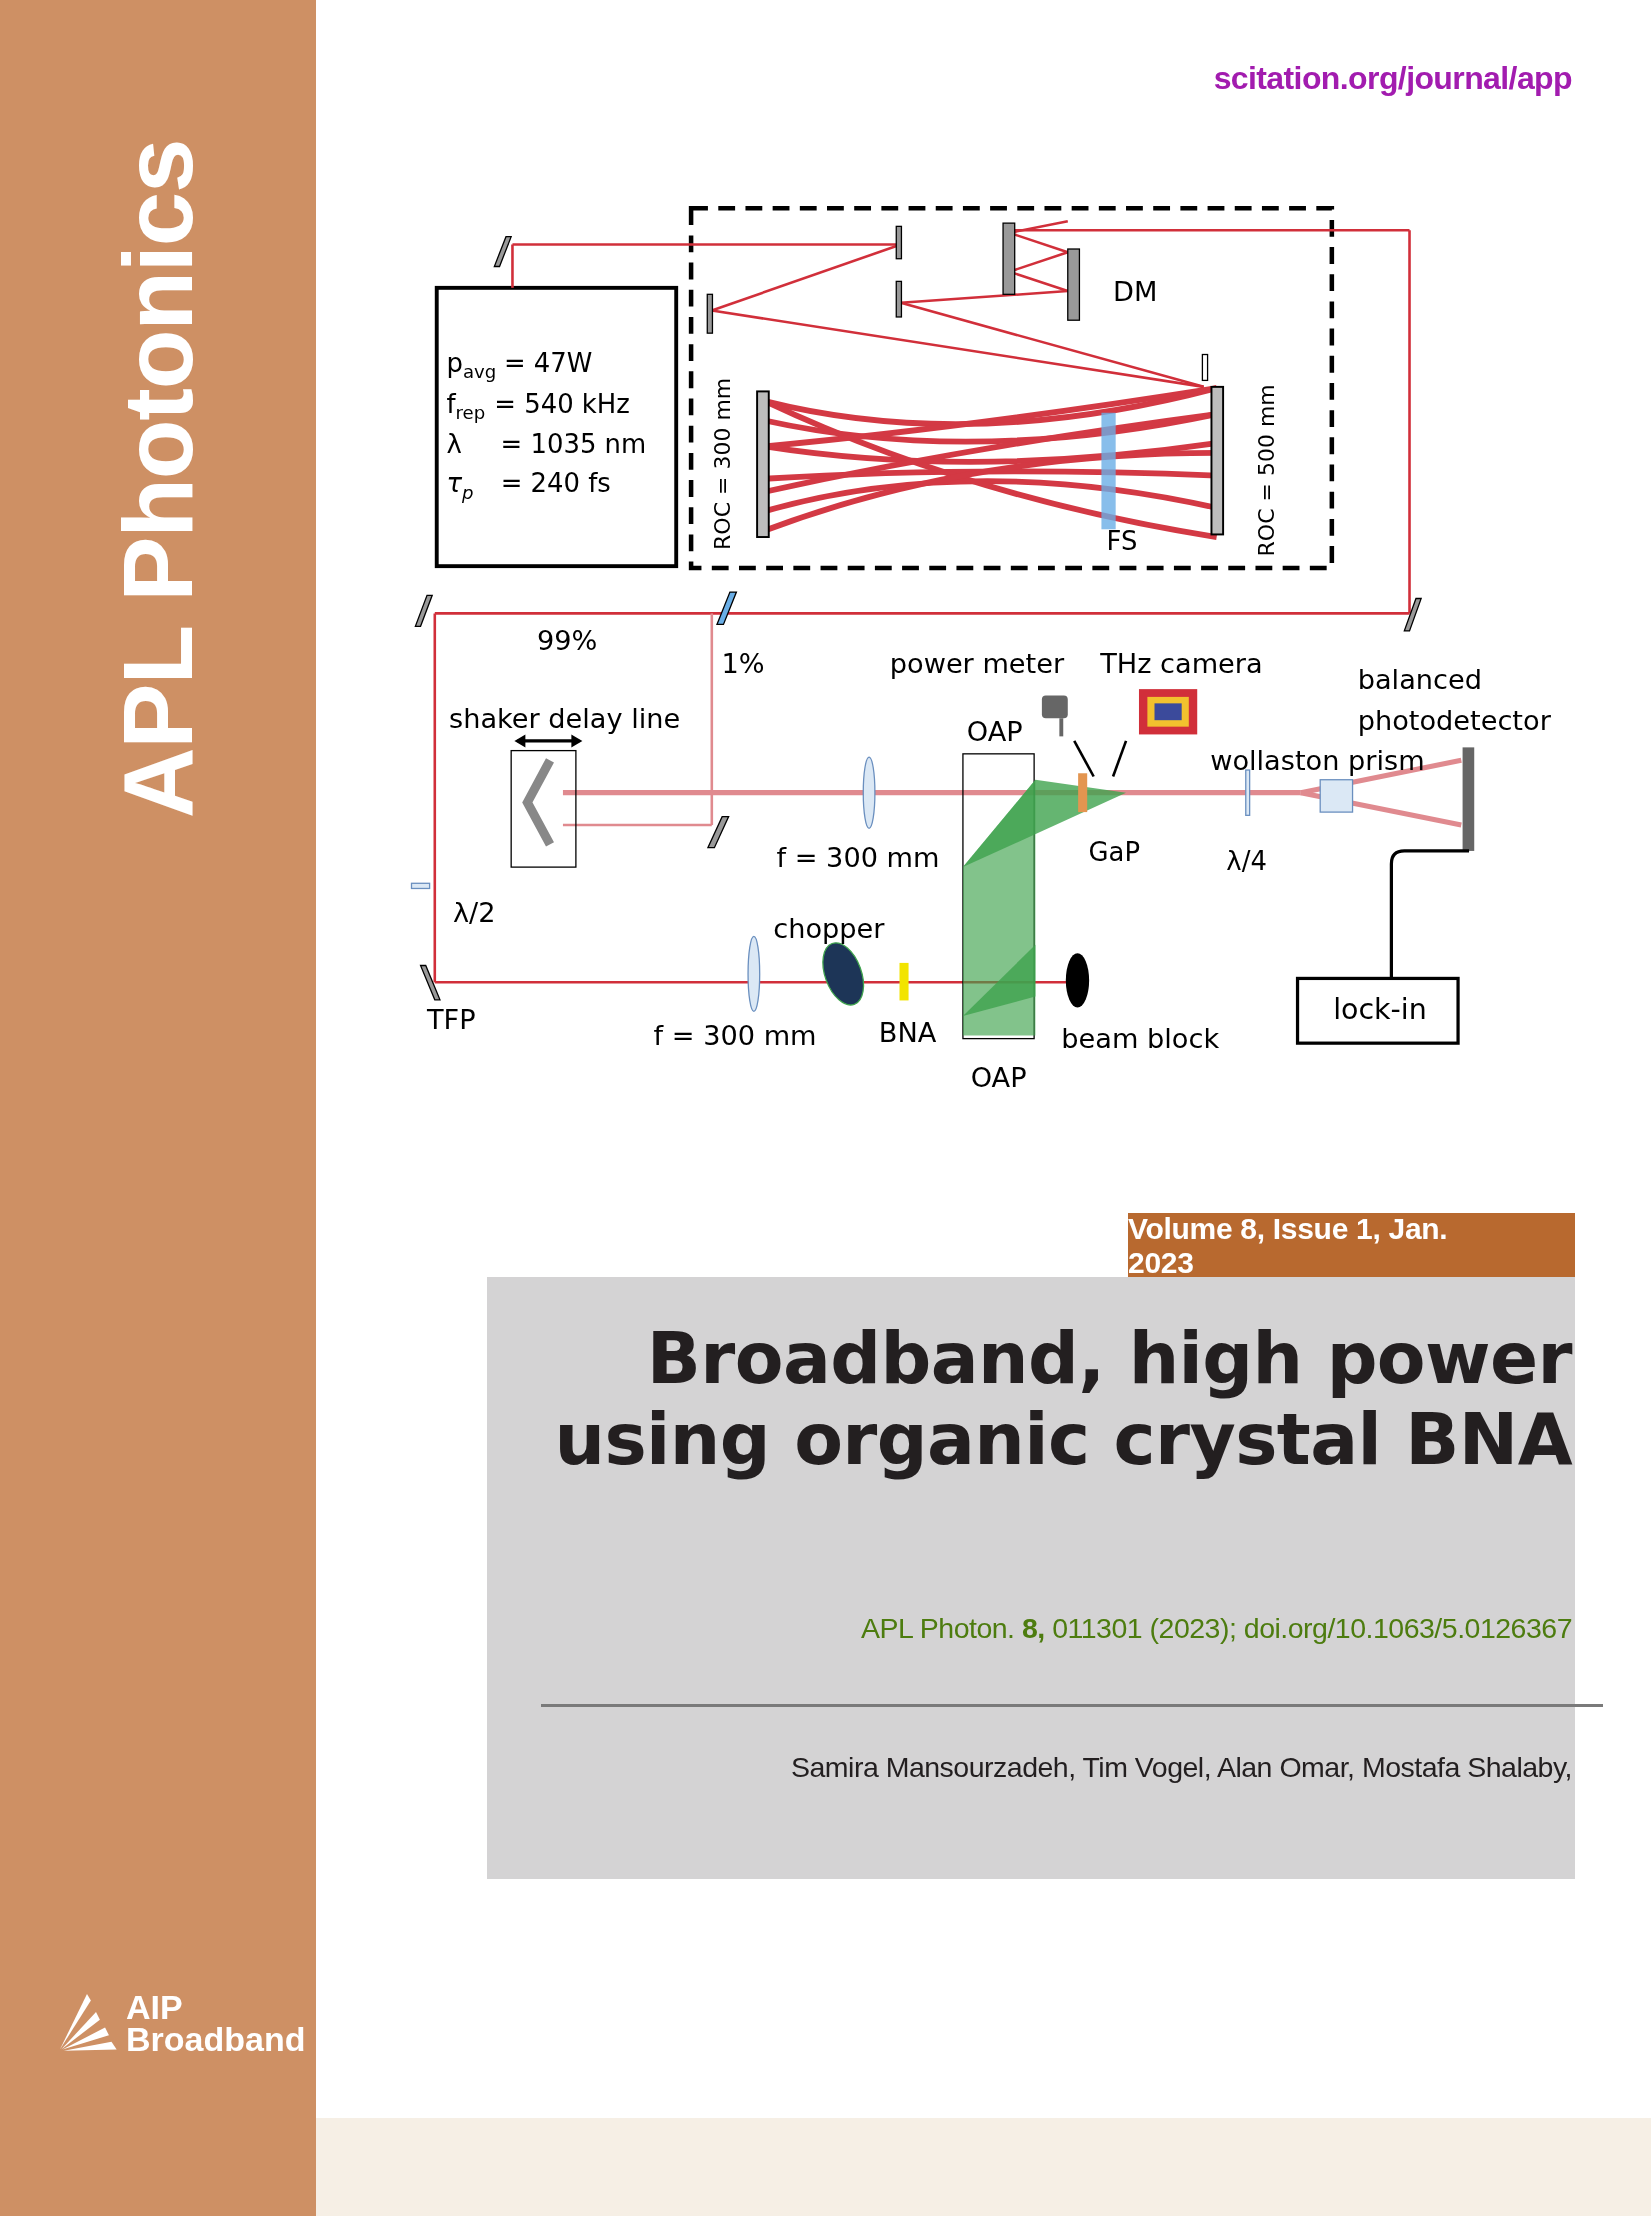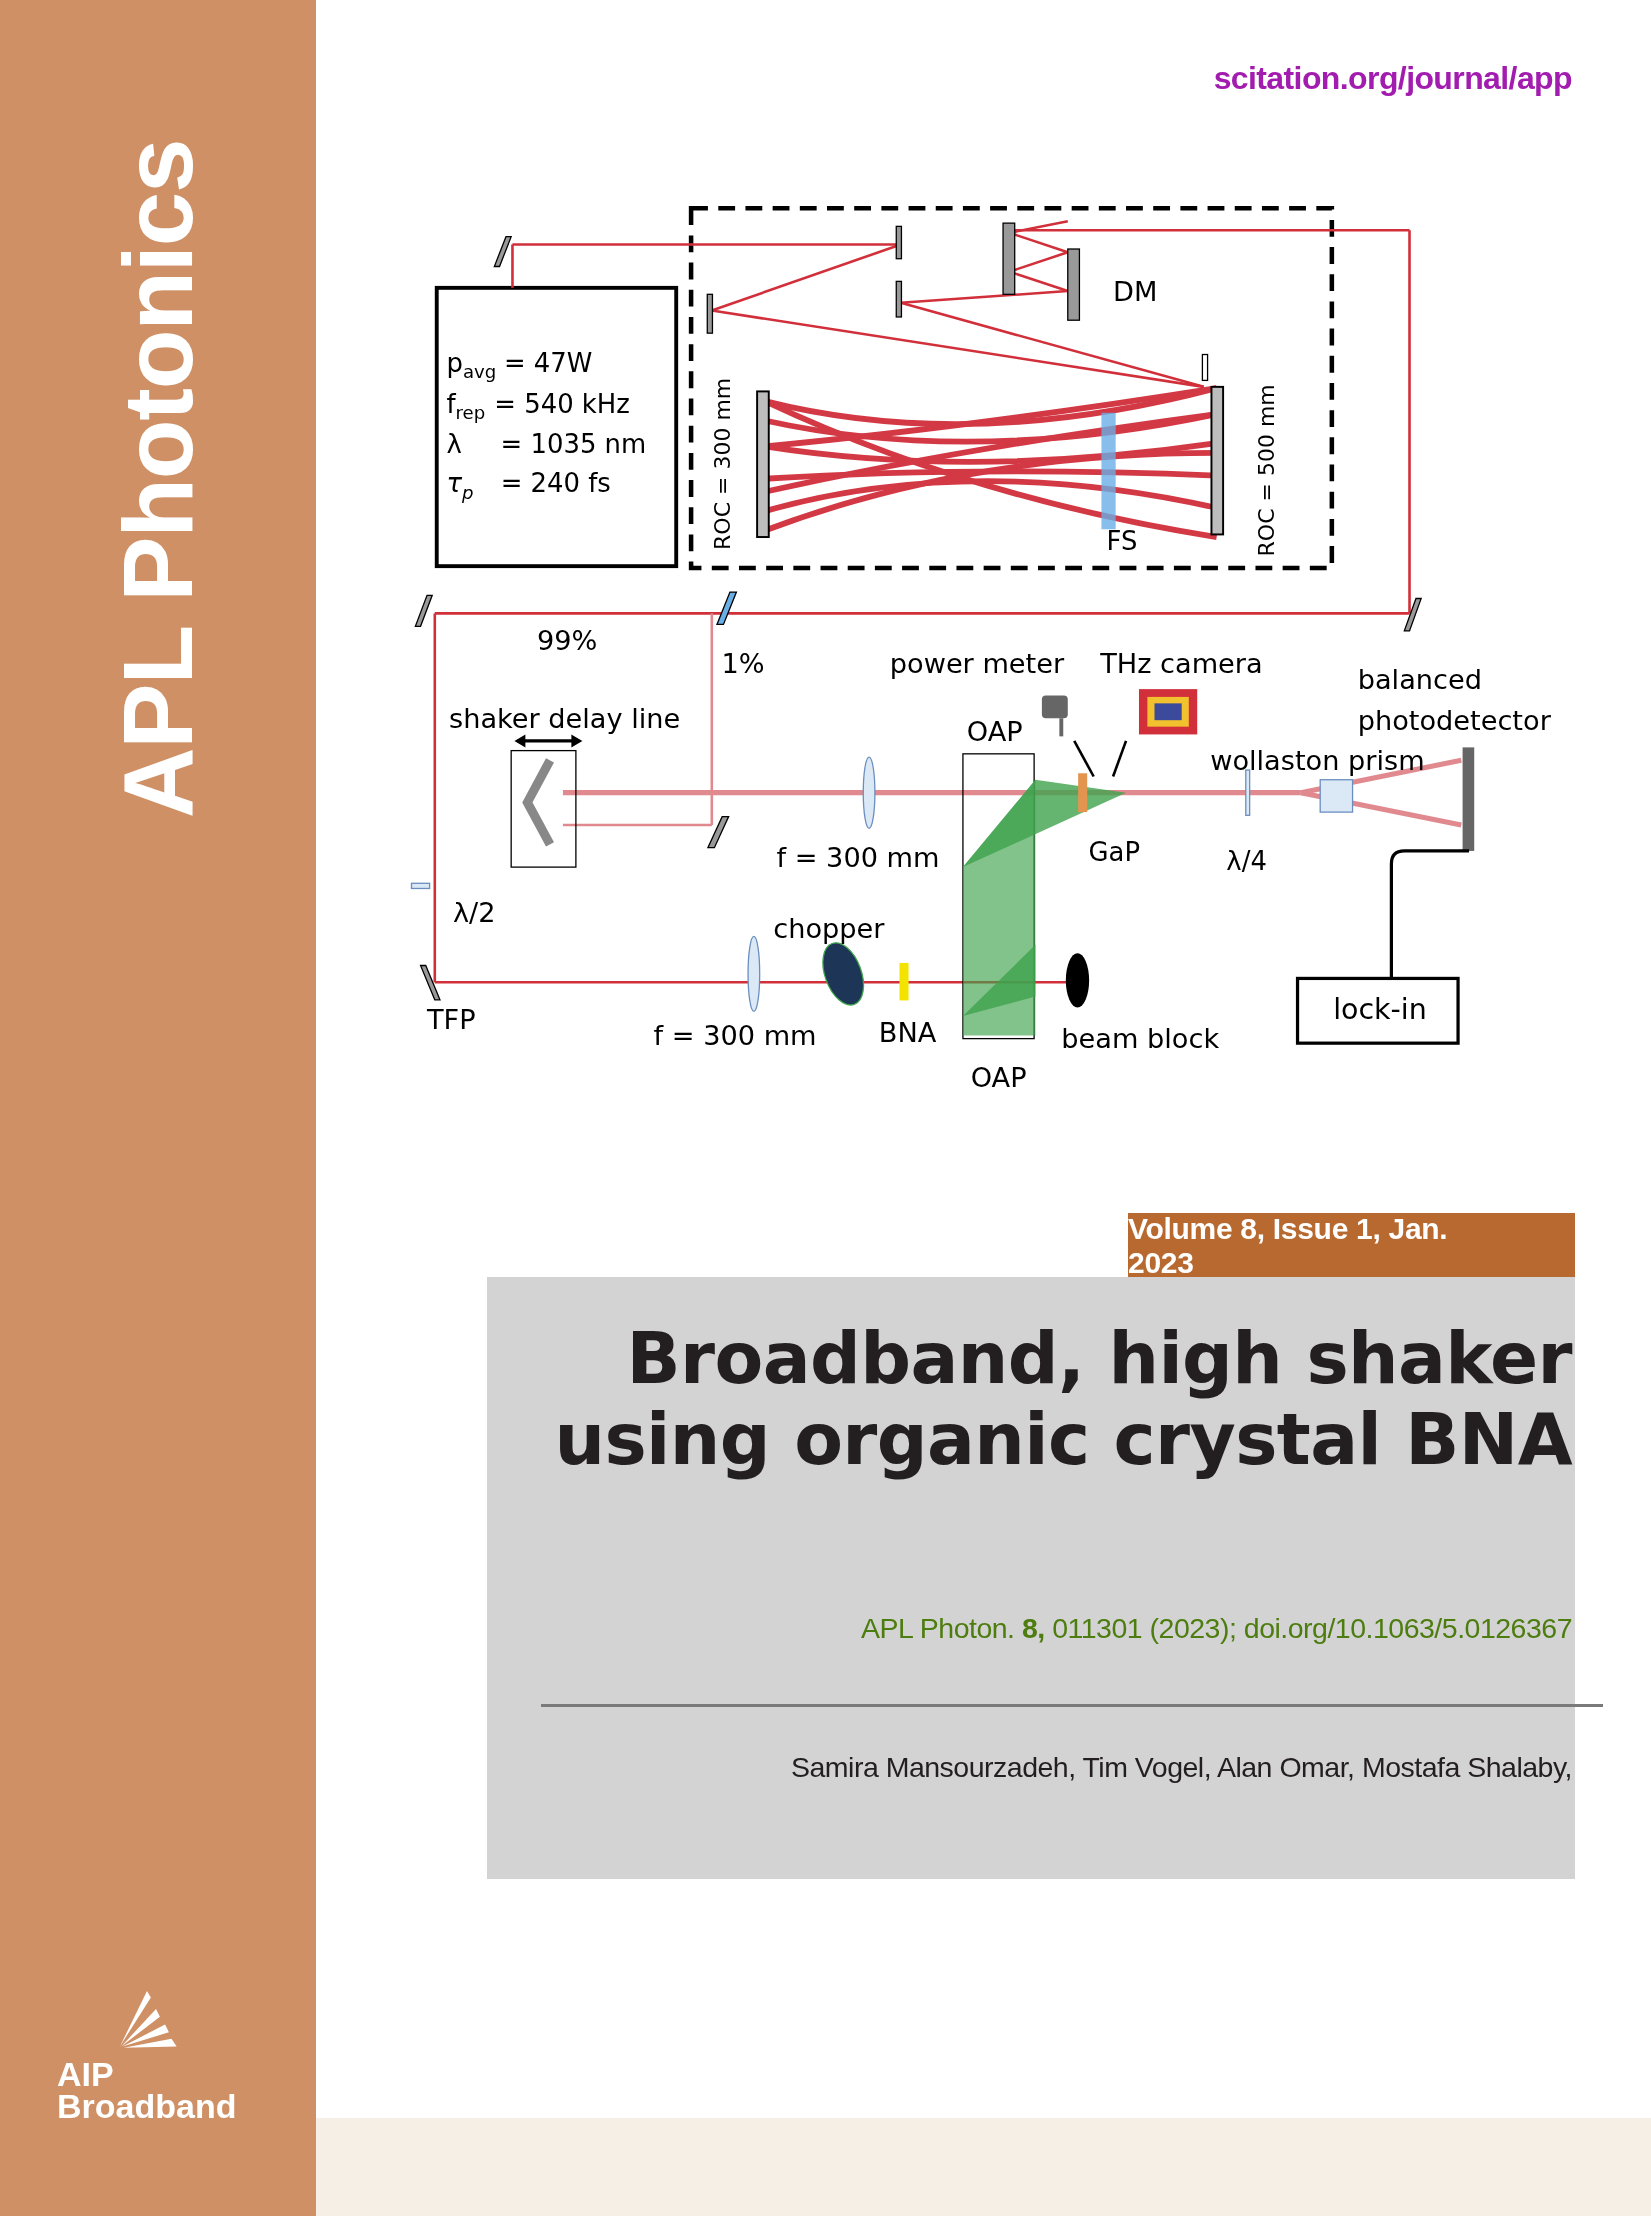--- a/index.html
+++ b/index.html
@@ -1,19 +1,19 @@
 <!DOCTYPE html>
 <html style="font-size:10.4px"><head>
 <meta charset="utf-8">
 <style>
   html,body{margin:0;padding:0;}
   body{width:1651px;height:2216px;position:relative;background:#ffffff;overflow:hidden;font-family:"Liberation Sans",sans-serif;}
   .sidebar{position:absolute;left:0;top:0;width:316px;height:2216px;background:#ce9064;}
   .journal-title{position:absolute;left:158px;top:479px;transform:translate(-50%,-50%) rotate(-90deg);white-space:nowrap;color:#fff;font-weight:bold;font-size:98px;letter-spacing:-1.3px;font-family:"Liberation Sans",sans-serif;}
-  .aip-logo{position:absolute;left:57px;top:1991px;display:flex;align-items:center;gap:9px;flex-direction:column;}
+  .aip-logo{position:absolute;left:57px;top:1991px;display:flex;align-items:center;gap:9px;}
   .aip-text{color:#fff;font-weight:bold;font-size:34px;line-height:32px;}
   .url{position:absolute;right:79px;top:60px;color:#a21caf;font-weight:bold;font-size:32px;letter-spacing:-0.6px;}
   .figure{position:absolute;left:401px;top:194px;width:1230px;height:932px;}
   .figure text{font-family:"DejaVu Sans",sans-serif;fill:#000;}
   .issue-bar{position:absolute;left:1128px;top:1213px;width:447px;height:65px;background:#b8692f;color:#fff;font-weight:bold;font-size:30px;display:flex;align-items:center;justify-content:flex-end;padding-right:55px;box-sizing:border-box;letter-spacing:-0.3px;}
   .grey-panel{position:absolute;left:487px;top:1277px;width:1088px;height:602px;background:#d4d3d4;}
   .article-title{position:absolute;right:79px;top:1318px;text-align:right;font-weight:bold;font-size:71px;line-height:81px;color:#231f20;letter-spacing:-0.6px;font-family:"DejaVu Sans",sans-serif;}
   .citation{position:absolute;right:79px;top:1612px;font-size:28.5px;color:#4d7c0f;letter-spacing:-0.5px;text-align:center;}
   .rule{position:absolute;left:541px;top:1704px;width:1062px;height:2.6px;background:#7a7a7a;}
   .authors{position:absolute;right:79px;top:1748px;text-align:right;font-size:28.5px;line-height:39px;color:#231f20;letter-spacing:-0.5px;margin-left:32px;}
@@ -162,21 +162,21 @@
     <text x="1640" y="1620" font-size="42">beam block</text>
   </svg>
 </div>
 
 <div class="issue-bar">
   <span>Volume 8, Issue 1, Jan. 2023</span>
 </div>
 
 <div class="grey-panel"></div>
 <div class="article-title">
-  <div>Broadband, high shaker</div>
+  <div>Broadband, high power</div>
   <div>using organic crystal BNA</div>
 </div>
 <div class="citation">
   <span>APL Photon. </span><b>8,</b><span> 011301 (2023); doi.org/10.1063/5.0126367</span>
 </div>
 <div class="rule"></div>
 <div class="authors">
   <div>Samira Mansourzadeh, Tim Vogel, Alan Omar, Mostafa Shalaby,</div>
 </div>
 <div class="footer-band"></div>

